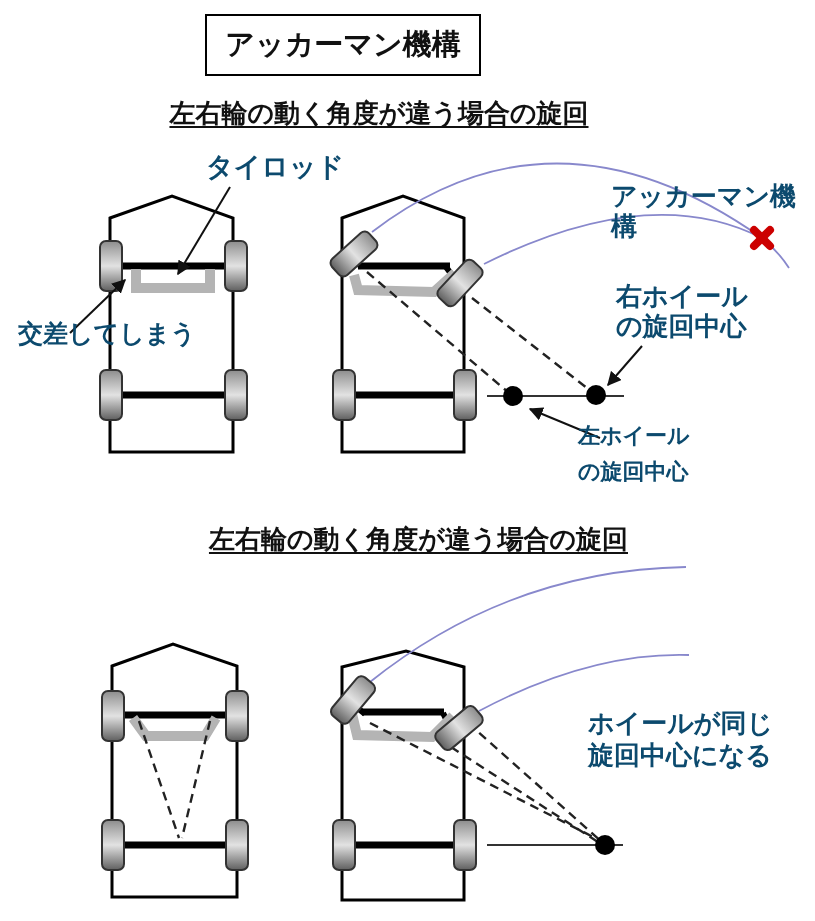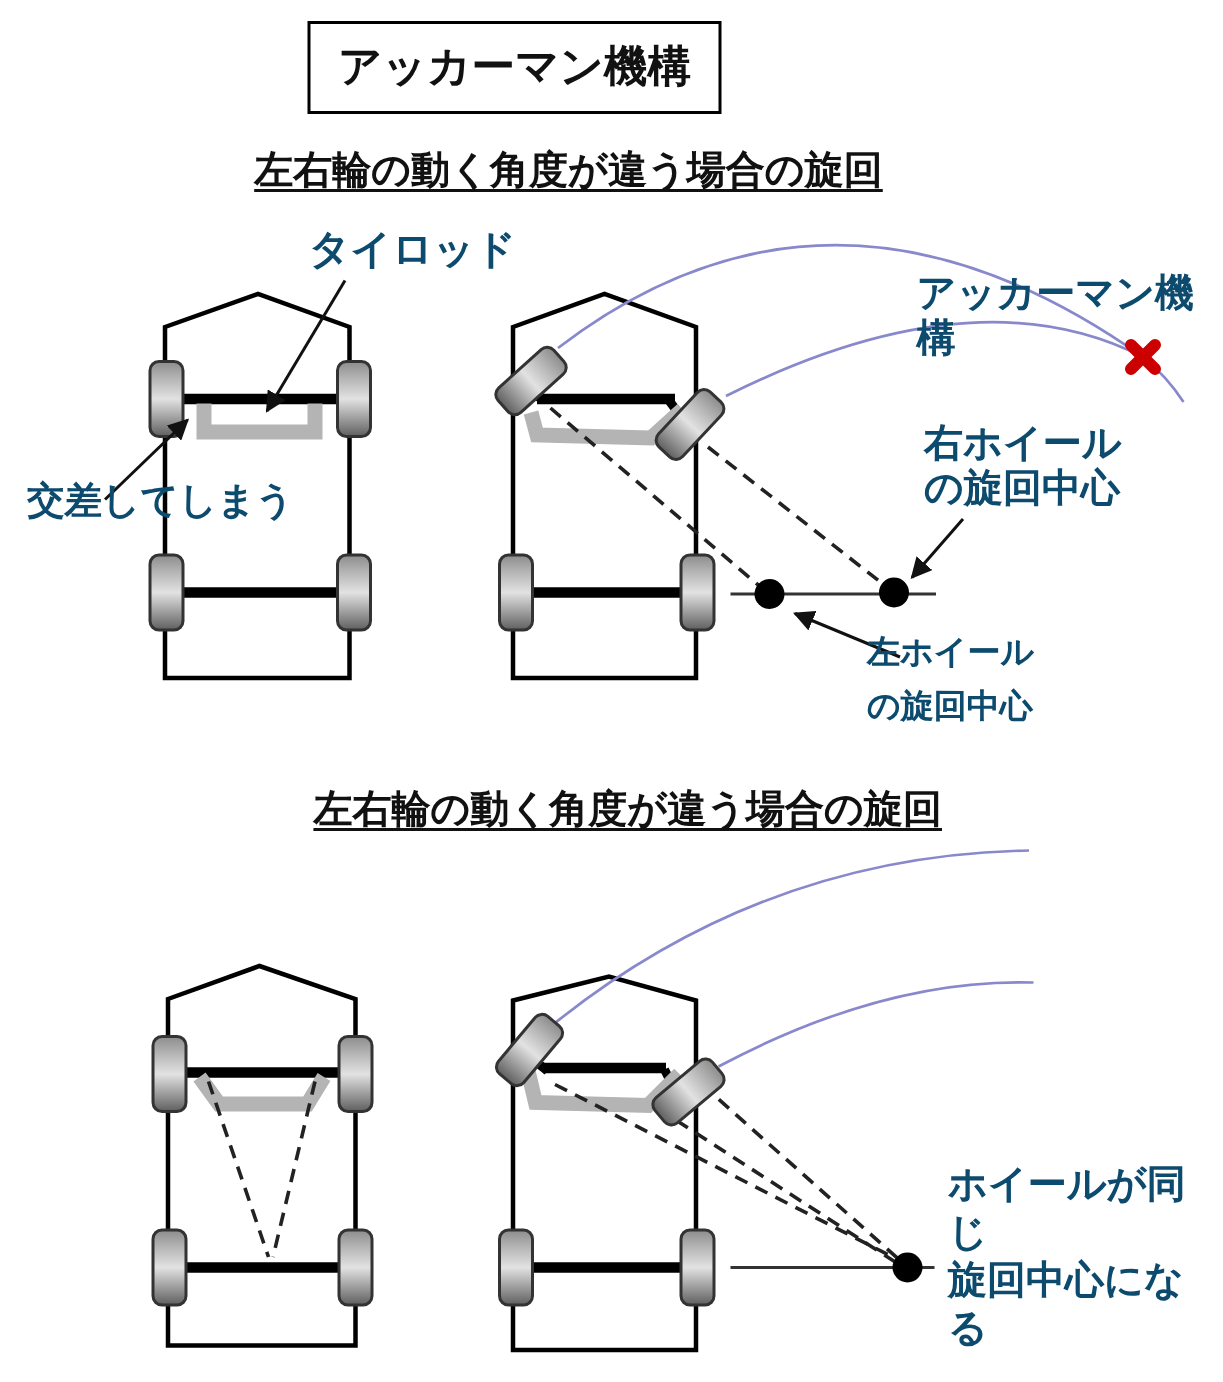--- a/index.html
+++ b/index.html
@@ -181,16 +181,16 @@
   <div class="label" style="left:616px; top:281px; font-size:26px; line-height:30px;">右ホイール
 の旋回中心</div>
 
   <div class="label" style="left:578px; top:418px; font-size:22px; line-height:36px;">左ホイール
 の旋回中心</div>
 
   <div class="heading" style="left:128px; top:522px; width:500px;text-align:right;">
     <div class="underlined" style="font-size:26px;">左右輪の動く角度が違う場合の旋回</div>
   </div>
 
-  <div class="label" style="left:588px; top:774px; font-size:26px; line-height:32px;margin-left:44px;">ホイールが同じ
+  <div class="label" style="left:588px; top:707px; font-size:26px; line-height:32px;">ホイールが同じ
 旋回中心になる</div>
 
 </div>
 
 </body></html>

